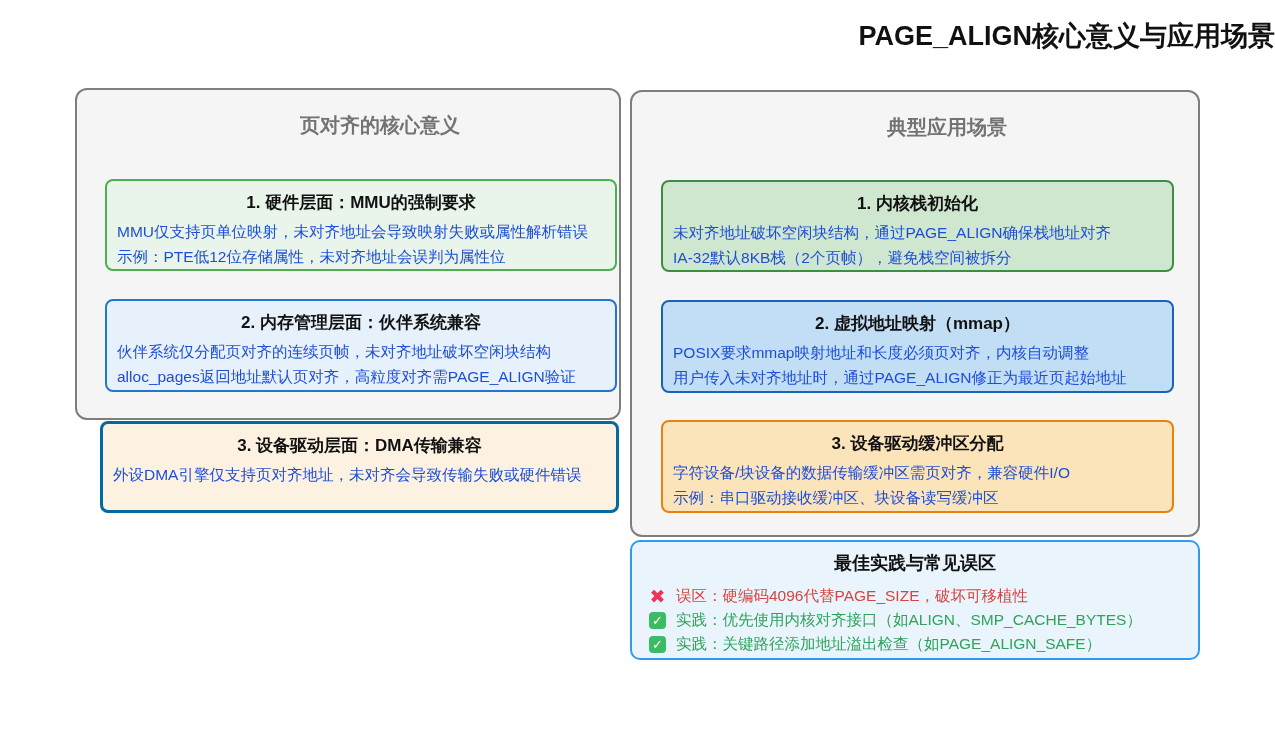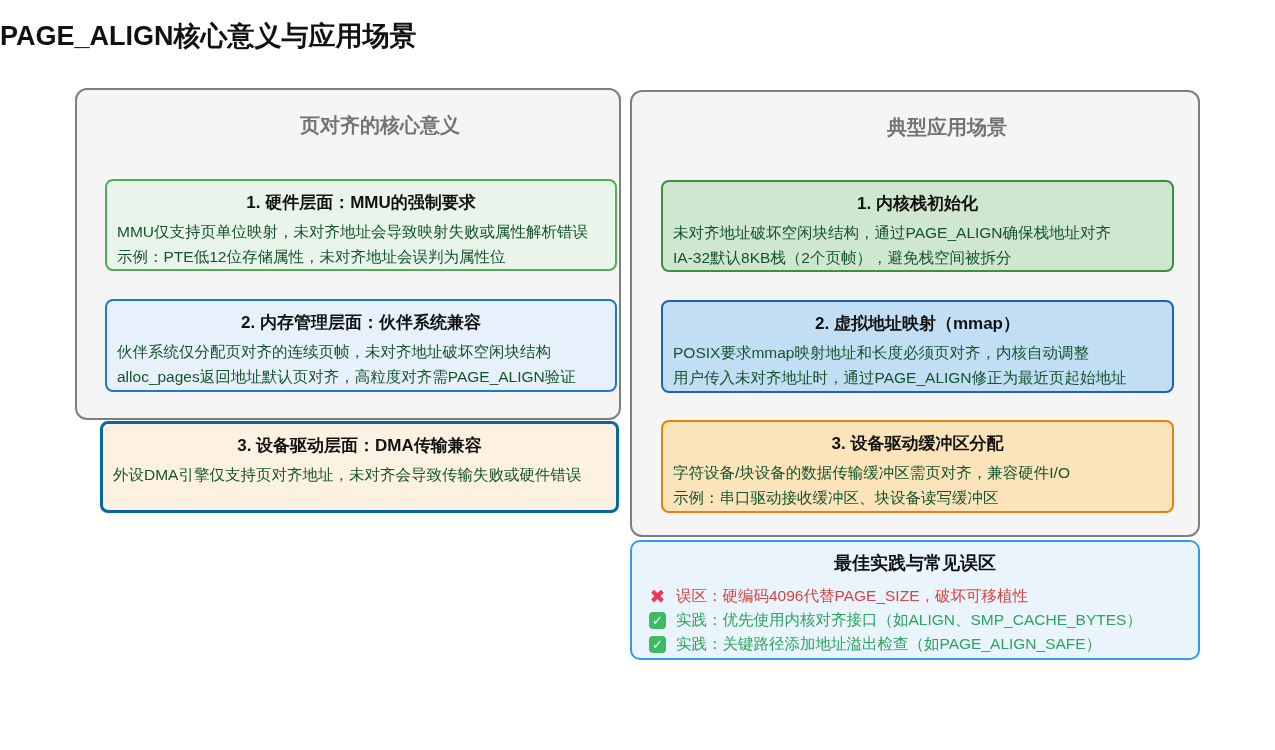--- a/index.html
+++ b/index.html
@@ -3,39 +3,39 @@
 <meta charset="utf-8">
 <style>
   html,body{margin:0;padding:0;}
   body{
     width:1275px;height:750px;background:#ffffff;overflow:hidden;
     font-family:"Liberation Sans","DejaVu Sans",sans-serif;color:#1a1a1a;
     position:relative;
   }
   .stage{position:absolute;left:0;top:0;width:1275px;height:750px;}
   .page-title{
-    position:absolute;left:0;top:18px;width:1275px;text-align:left;
+    position:absolute;left:0;top:18px;width:1275px;text-align:right;
     font-size:27px;font-weight:bold;color:#111;
   }
   .panel{
     position:absolute;background:#f5f5f5;border:2px solid #7e7e7e;border-radius:12px;
     box-sizing:border-box;
   }
   .panel-left{left:75px;top:88px;width:546px;height:332px;}
   .panel-right{left:630px;top:90px;width:570px;height:447px;}
   .panel-header{
     width:100%;text-align:center;font-size:20px;font-weight:bold;margin-top:22px;color:#737373;padding-left:32px;
   }
   .card{
     position:absolute;border-radius:8px;box-sizing:border-box;padding:8px 10px 6px 10px;
   }
   .card-title{
     text-align:center;font-size:17px;font-weight:bold;margin:2px 0 5px 0;color:#111;
   }
-  .card-line{font-size:15.5px;line-height:25px;color:#14532d;}
+  .card-line{font-size:15.5px;line-height:25px;color:#1d4ed8;}
   
   .card-green-l{left:28px;top:89px;width:512px;height:92px;background:#e9f5ea;border:2px solid #4caf50;}
   .card-blue-l{left:28px;top:209px;width:512px;height:93px;background:#e7f1fc;border:2px solid #2176d2;}
   .card-orange-l{left:100px;top:421px;width:519px;height:92px;background:#fdf2e2;border:3px solid #0369a1;}
   
   .card-green-r{left:29px;top:88px;width:513px;height:92px;background:#cfe6cf;border:2px solid #3e8e41;}
   .card-blue-r{left:29px;top:208px;width:513px;height:93px;background:#c2def5;border:2px solid #1a63b8;}
   .card-orange-r{left:29px;top:328px;width:513px;height:93px;background:#fbe3ba;border:2px solid #e8820c;}
   
   .bp-box{

